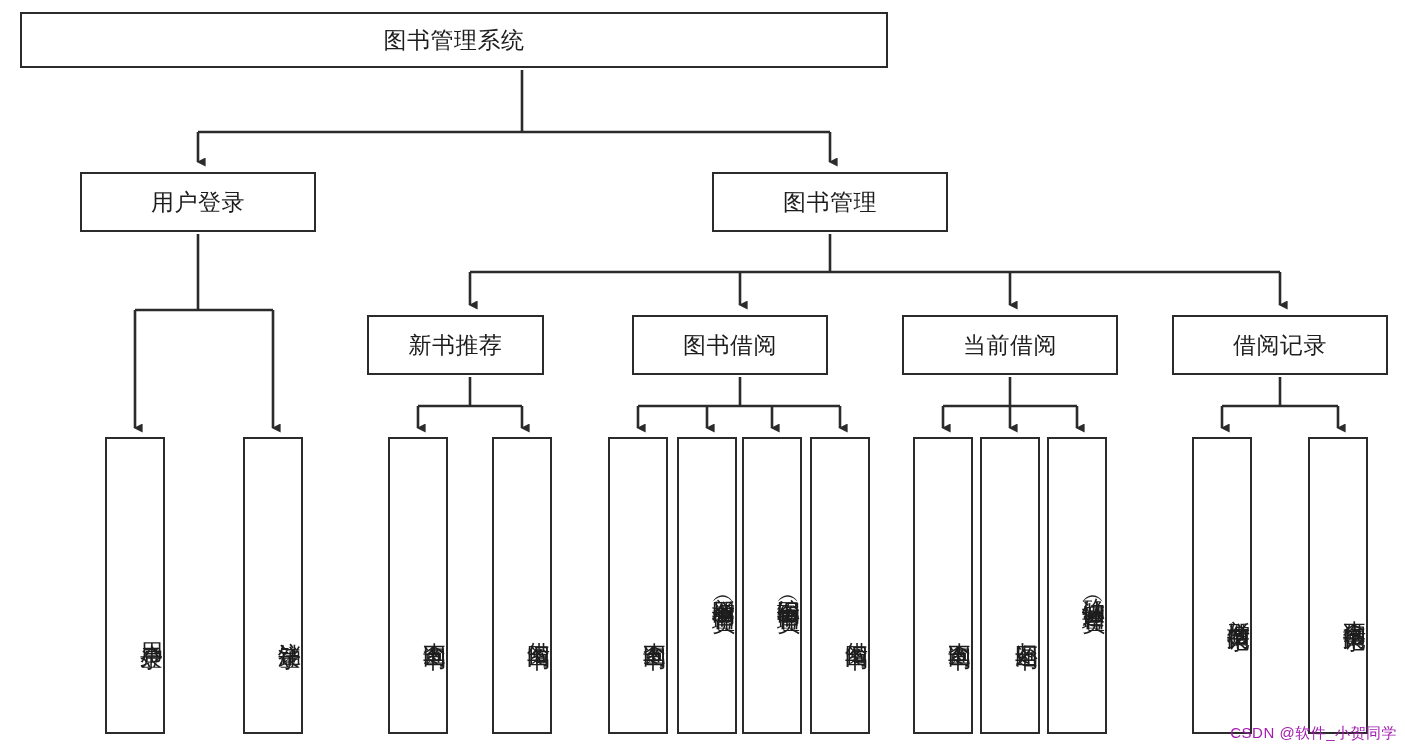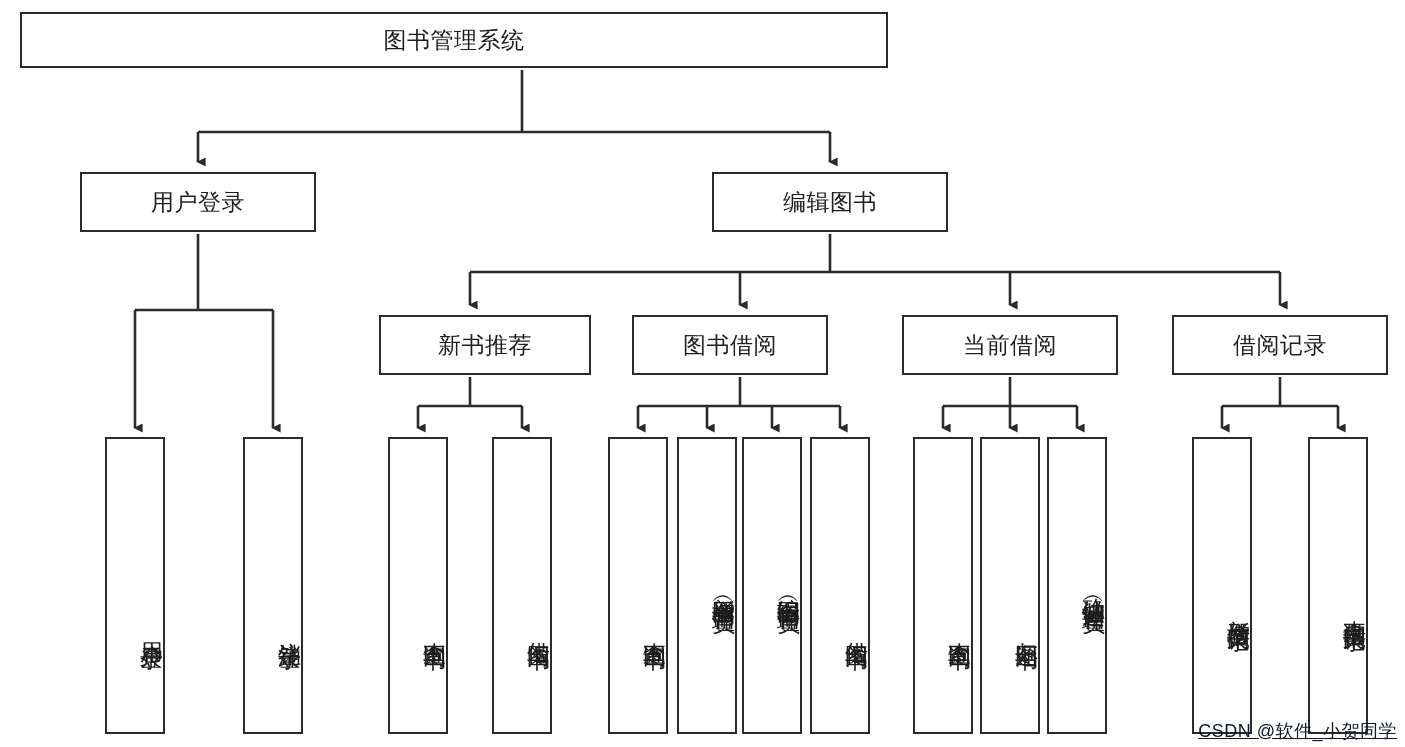--- a/index.html
+++ b/index.html
@@ -53,25 +53,24 @@
     text-orientation: upright;
     display: block;
   }
   .node.vert.topalign > span {
     margin-top: 0;
   }
   .watermark {
     position: absolute;
     right: 8px;
     bottom: 4px;
-    font-size: 18px;
-    color: #0f172a;
+    font-size: 15px;
+    color: #a21caf;
     white-space: nowrap;
     letter-spacing: 0.5px;
-    text-decoration: underline;
   }
 </style>
 </head>
 <body>
 
 <div id="canvas">
 
   <svg id="wires" viewBox="0 0 1405 747" xmlns="http://www.w3.org/2000/svg">
     <defs>
       <marker id="arw" markerWidth="10" markerHeight="10" refX="4.5" refY="7.6" orient="auto" markerUnits="userSpaceOnUse">
@@ -123,24 +122,24 @@
   </svg>
 
   <div class="node horiz" style="left:20px; top:12px; width:868px; height:56px;">
     <span>图书管理系统</span>
   </div>
 
   <div class="node horiz" style="left:80px; top:172px; width:236px; height:60px;">
     <span>用户登录</span>
   </div>
   <div class="node horiz" style="left:712px; top:172px; width:236px; height:60px;">
-    <span>编辑图书</span>
+    <span>图书管理</span>
   </div>
 
-  <div class="node horiz" style="left:379px; top:315px; width:212px; height:60px;">
+  <div class="node horiz" style="left:367px; top:315px; width:177px; height:60px;">
     <span>新书推荐</span>
   </div>
   <div class="node horiz" style="left:632px; top:315px; width:196px; height:60px;">
     <span>图书借阅</span>
   </div>
   <div class="node horiz" style="left:902px; top:315px; width:216px; height:60px;text-align:center;">
     <span>当前借阅</span>
   </div>
   <div class="node horiz" style="left:1172px; top:315px; width:216px; height:60px;text-align:right;">
     <span>借阅记录</span>

